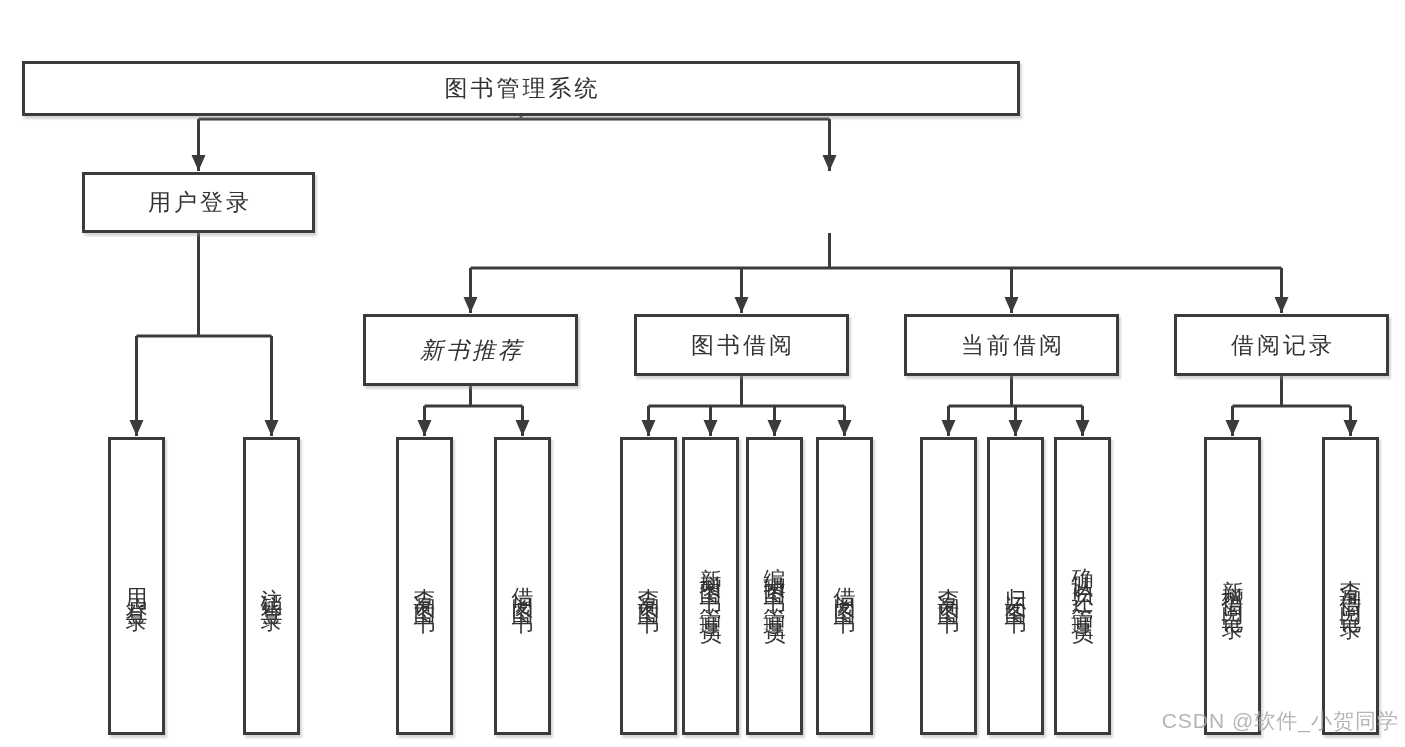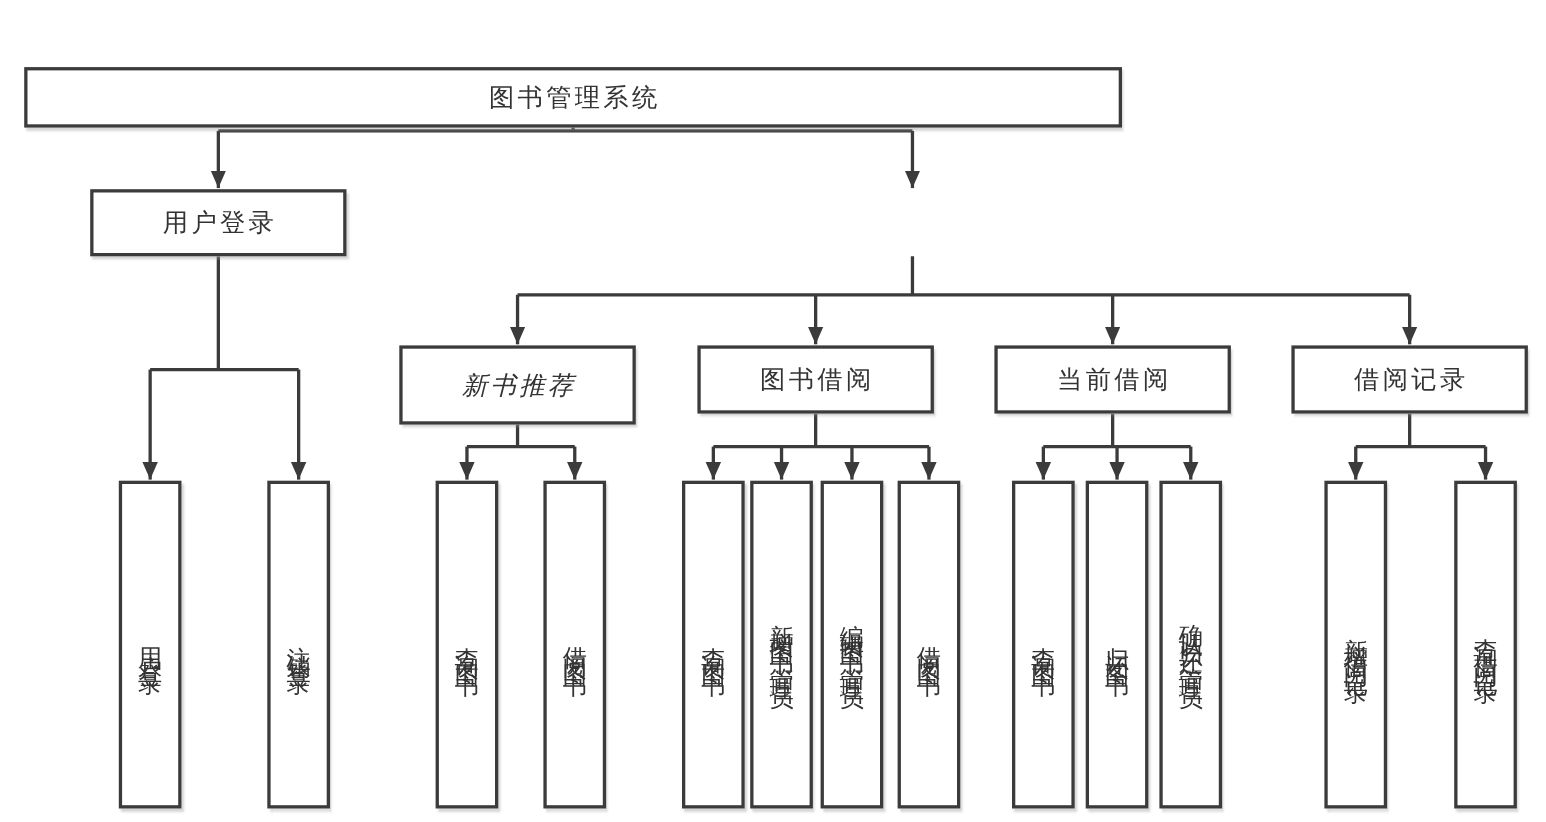--- a/index.html
+++ b/index.html
@@ -103,13 +103,14 @@
   <div class="box v" style="left:746px; top:437px; width:57px; height:298px;">编辑图书（管理员）</div>
   <div class="box v" style="left:816px; top:437px; width:57px; height:298px;">借阅图书</div>
 
   <div class="box v" style="left:920px; top:437px; width:57px; height:298px;">查询图书</div>
   <div class="box v" style="left:987px; top:437px; width:57px; height:298px;">归还图书</div>
   <div class="box v" style="left:1054px; top:437px; width:57px; height:298px;">确认归还（管理员）</div>
 
   <div class="box v" style="left:1204px; top:437px; width:57px; height:298px;">新增借阅记录</div>
   <div class="box v" style="left:1322px; top:437px; width:57px; height:298px;">查询借阅记录</div>
 
+  <div class="watermark">CSDN @软件_小贺同学</div>
 </div>
 
 </body></html>

